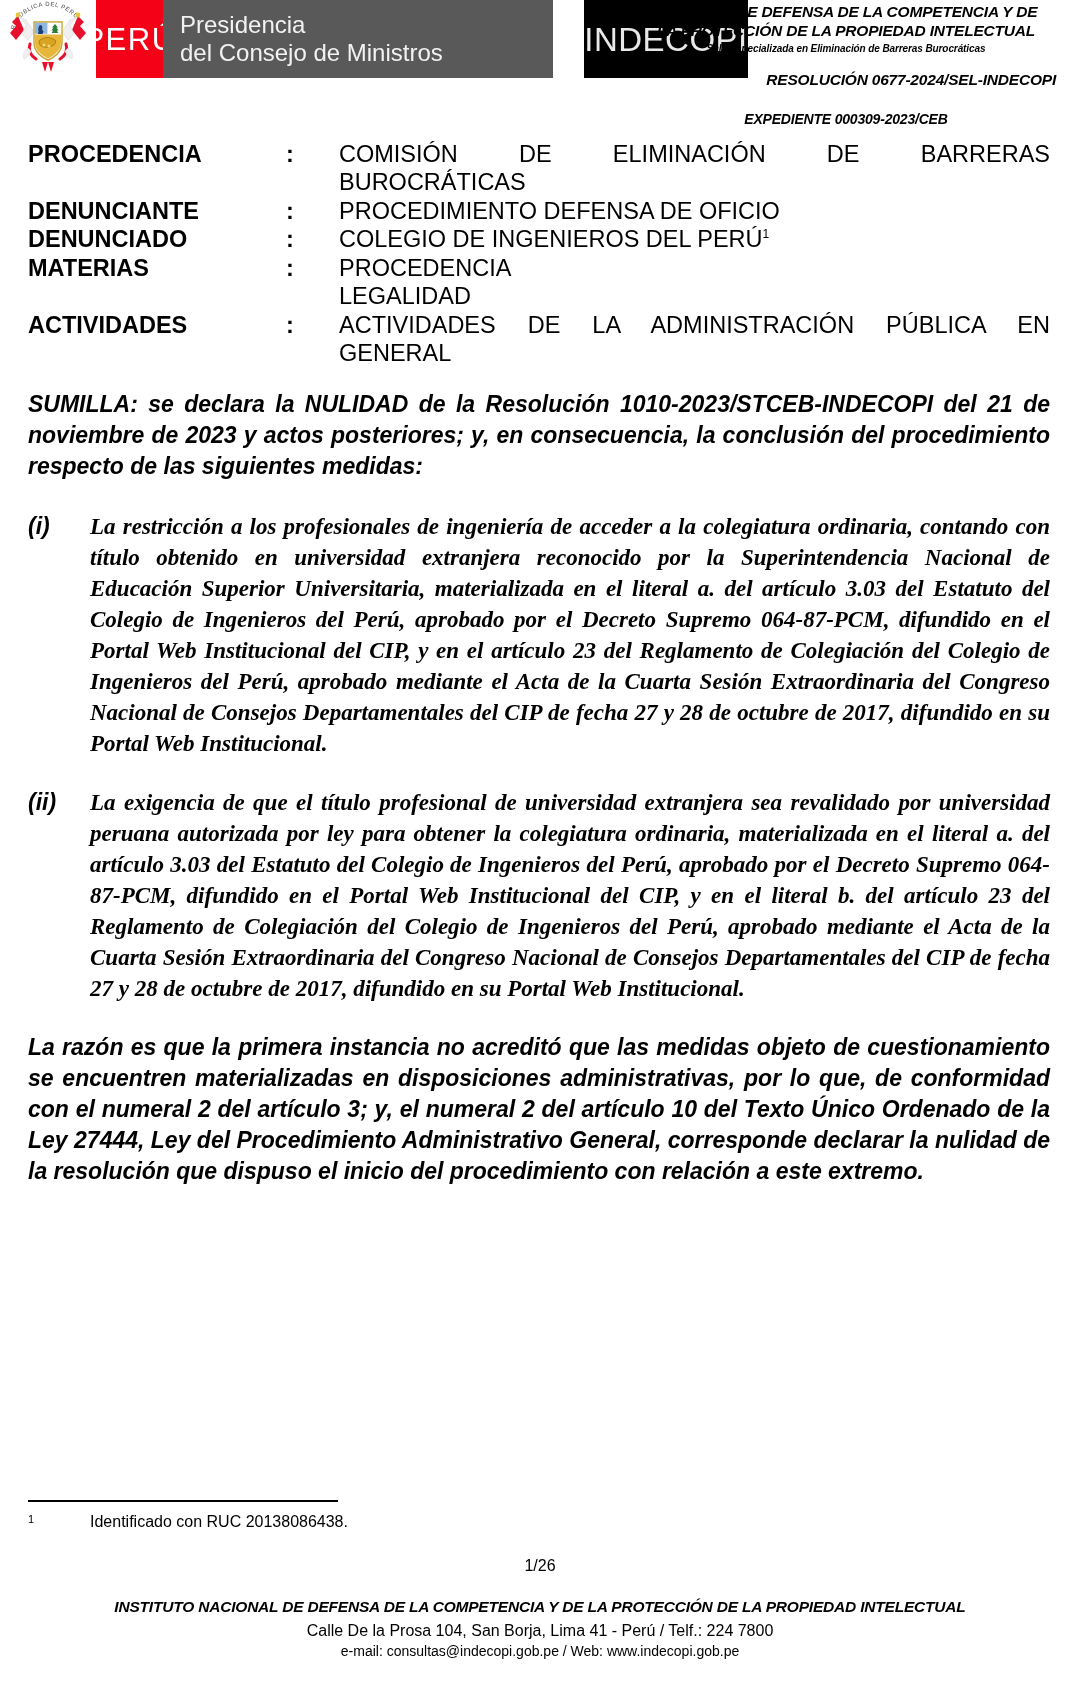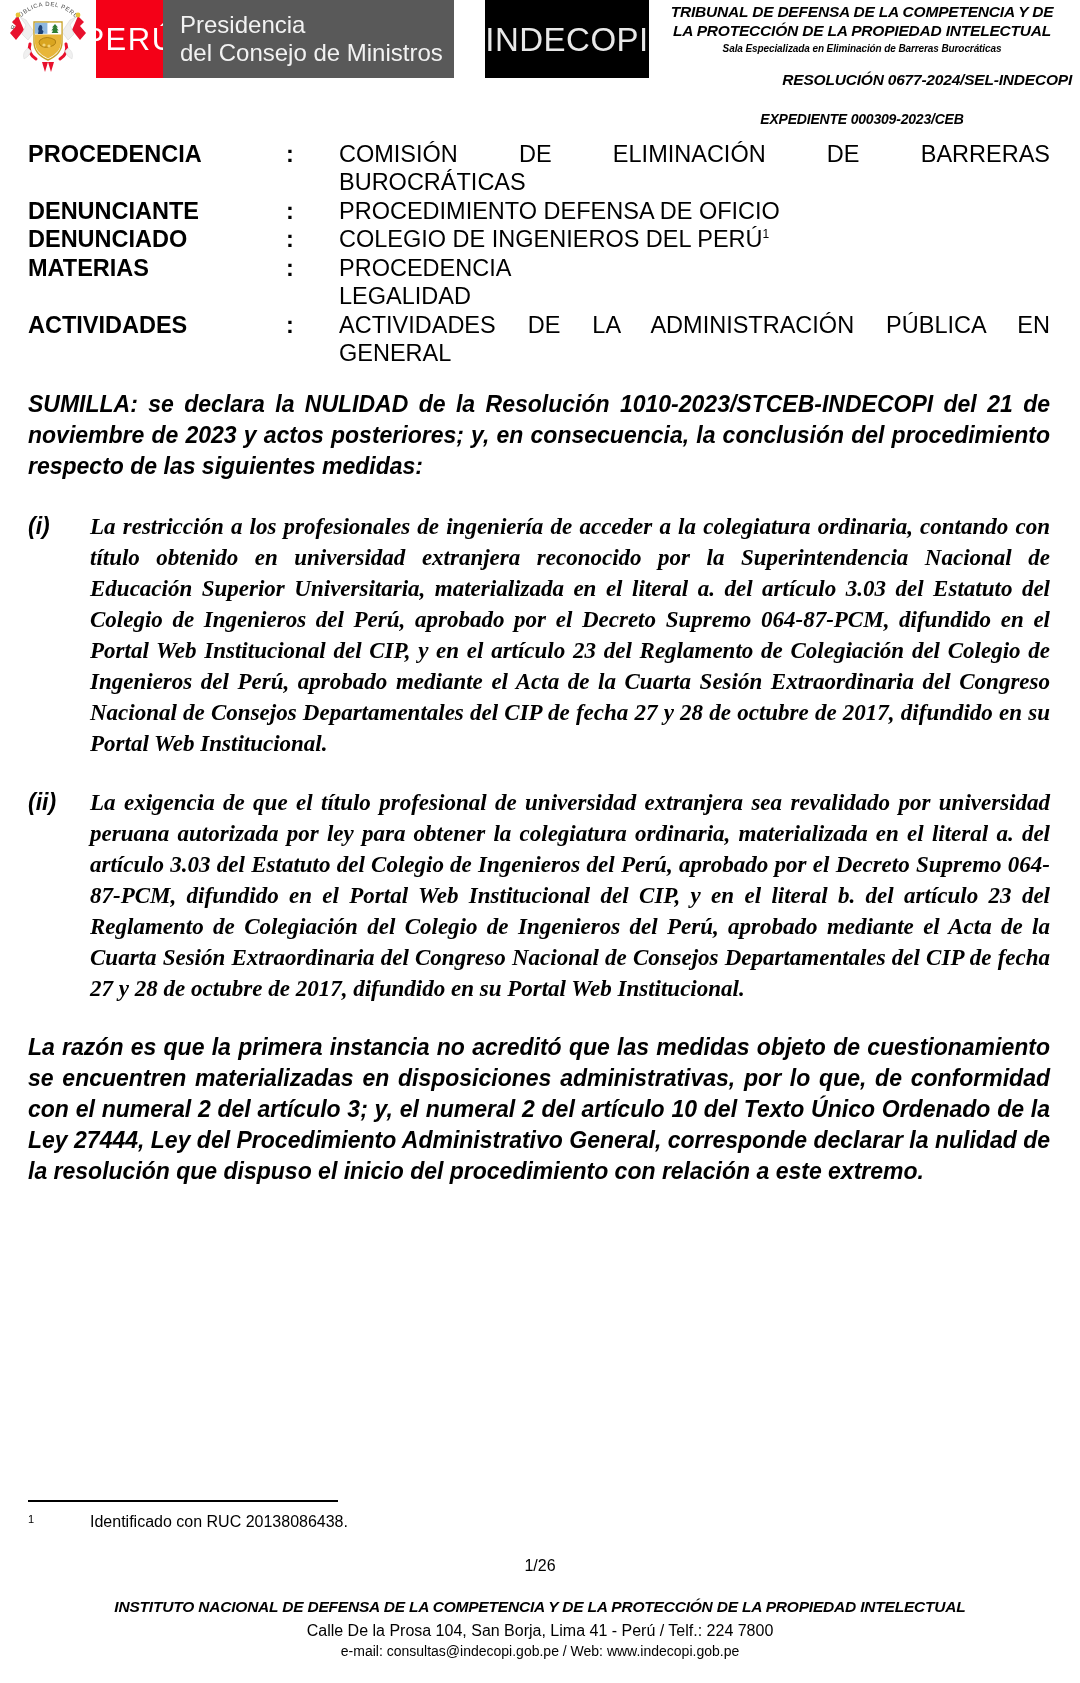--- a/index.html
+++ b/index.html
@@ -47,21 +47,21 @@
     flex: 0 0 auto;
   }
   .peru-block .peru-word {
     color: #ffffff;
     font-size: 31px;
     letter-spacing: 1.5px;
     font-weight: 400;
     line-height: 1;
   }
   .pcm-block {
-    width: 291px;
+    width: 390px;
     background: #595959;
     display: flex;
     align-items: center;
     padding-left: 17px;
     box-sizing: border-box;
     flex: 0 0 auto;
   }
   .pcm-block .pcm-lines {
     color: #f2f2f2;
     font-size: 24px;
@@ -84,21 +84,21 @@
   .indecopi-block .indecopi-word {
     color: #e8e8e8;
     font-size: 33px;
     letter-spacing: 0.5px;
     font-weight: 400;
     line-height: 1;
   }
 
   .header-right {
     position: absolute;
-    right: 8px;
+    right: 24px;
     top: 2px;
     width: 420px;
     text-align: center;
   }
   .tribunal-line {
     font-weight: bold;
     font-style: italic;
     font-size: 15.5px;
     line-height: 1.25;
     letter-spacing: -0.2px;

